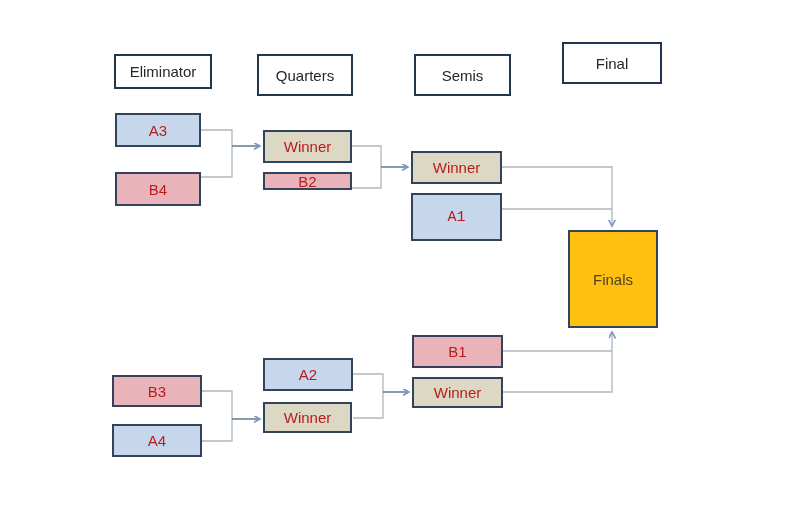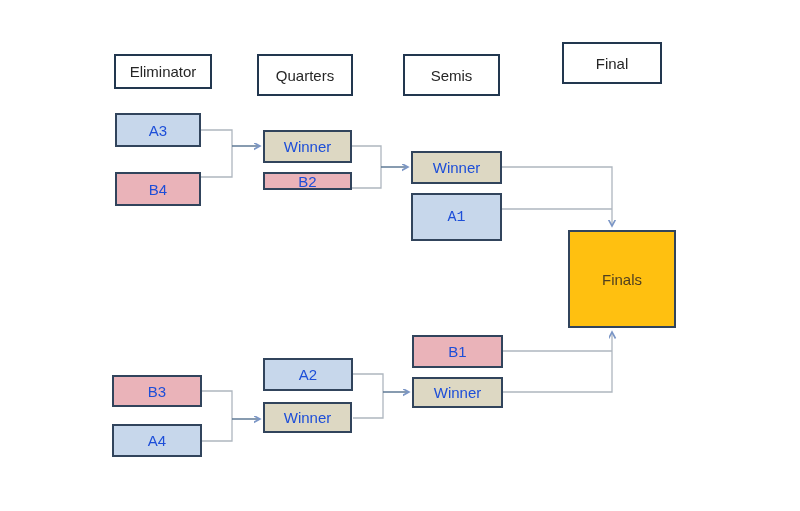--- a/index.html
+++ b/index.html
@@ -23,21 +23,21 @@
     color: #262626;
   }
   .node {
     position: absolute;
     box-sizing: border-box;
     border: 2px solid #31445c;
     display: flex;
     align-items: center;
     justify-content: center;
     font-size: 15px;
-    color: #1d4ed8;
+    color: #b91c1c;
   }
   .node.finals { color: #4f3f20; }
   #wires {
     position: absolute;
     left: 0; top: 0;
     width: 800px; height: 511px;
     pointer-events: none;
   }
 </style>
 </head>
@@ -68,31 +68,31 @@
       <path d="M383,392 H408" marker-end="url(#chev)"></path>
     </g>
     <g fill="none" stroke="#aeb6bf" stroke-width="1.3" class="plain-wires">
       <path d="M502,167 H612 V225" marker-end="url(#chev)"></path>
       <path d="M503,392 H612 V333" marker-end="url(#chev)"></path>
     </g>
   </svg>
 
   <div class="hdr" style="left:114px; top:54px; width:98px;  height:35px;">Eliminator</div>
   <div class="hdr" style="left:257px; top:54px; width:96px;  height:42px;">Quarters</div>
-  <div class="hdr" style="left:403px; top:54px; width:97px;  height:42px;">Semis</div>
+  <div class="hdr" style="left:414px; top:54px; width:97px;  height:42px;">Semis</div>
   <div class="hdr" style="left:562px; top:42px; width:100px; height:42px;">Final</div>
 
   <div class="node" style="left: 115px; top: 113px; width: 86px; height: 34px; background: rgb(199, 215, 235);">A3</div>
   <div class="node" style="left: 115px; top: 172px; width: 86px; height: 34px; background: rgb(234, 179, 185);">B4</div>
   <div class="node" style="left: 263px; top: 130px; width: 89px; height: 33px; background: rgb(221, 216, 195);">Winner</div>
   <div class="node" style="left: 263px; top: 172px; width: 89px; height: 18px; background: rgb(234, 179, 185);">B2</div>
   <div class="node" style="left: 411px; top: 151px; width: 91px; height: 33px; background: rgb(221, 216, 195);">Winner</div>
   <div class="node" style="left: 411px; top: 193px; width: 91px; height: 48px; background: rgb(199, 215, 235); font-family: Liberation Mono, monospace;">A1</div>
 
-  <div class="node finals" style="left: 568px; top: 230px; width: 108px; height: 98px; background: rgb(255, 192, 16);">Finals</div>
+  <div class="node finals" style="left: 568px; top: 230px; width: 90px; height: 98px; background: rgb(255, 192, 16);">Finals</div>
 
   <div class="node" style="left: 112px; top: 375px; width: 90px; height: 32px; background: rgb(234, 179, 185);">B3</div>
   <div class="node" style="left: 112px; top: 424px; width: 90px; height: 33px; background: rgb(199, 215, 235);">A4</div>
   <div class="node" style="left: 263px; top: 358px; width: 90px; height: 33px; background: rgb(199, 215, 235);">A2</div>
   <div class="node" style="left: 263px; top: 402px; width: 89px; height: 31px; background: rgb(221, 216, 195);">Winner</div>
   <div class="node" style="left: 412px; top: 335px; width: 91px; height: 33px; background: rgb(234, 179, 185);">B1</div>
   <div class="node" style="left: 412px; top: 377px; width: 91px; height: 31px; background: rgb(221, 216, 195);">Winner</div>
 
 </div>
 

